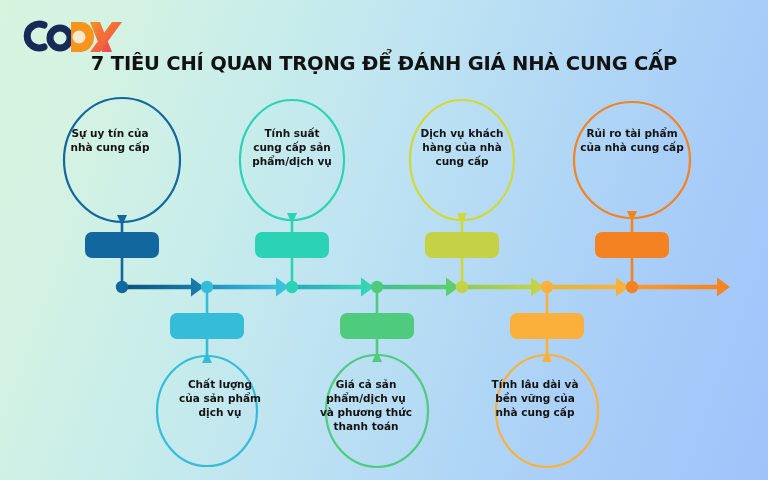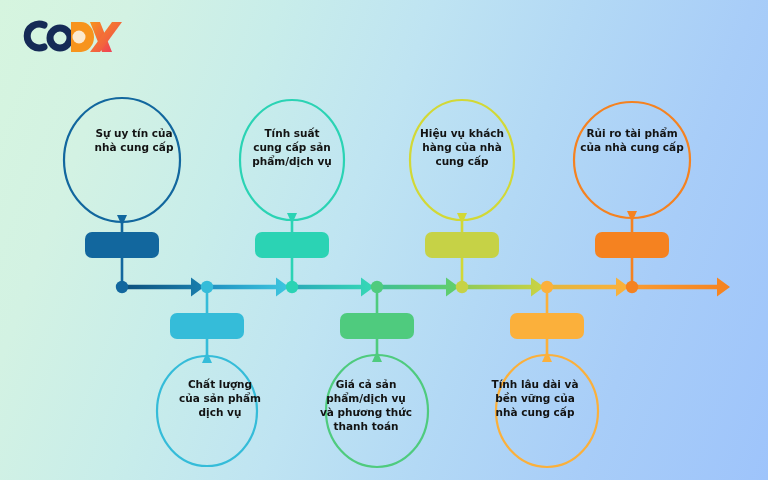--- a/index.html
+++ b/index.html
@@ -91,20 +91,21 @@
       </g>
       <g>
         <path d="M55 8 L65 8 A13 15 0 0 1 65 38 L55 38 Z" fill="#f7941d"></path>
         <circle cx="63" cy="23" r="6.5" fill="#fbe9cf"></circle>
         <path d="M74 8 L84 8 L96 38 L86 38 Z" fill="url(#gradX)"></path>
         <path d="M96 8 L106 8 L84 38 L74 38 Z" fill="url(#gradX)"></path>
       </g>
     </svg>
   </div>
 
+  <div id="title">7 TIÊU CHÍ QUAN TRỌNG ĐỂ ĐÁNH GIÁ NHÀ CUNG CẤP</div>
 
   <svg id="canvas" viewBox="0 0 768 480" xmlns="http://www.w3.org/2000/svg">
     <defs id="arrow-gradients">
         <linearGradient id="ag1" x1="0" y1="0" x2="1" y2="0">
           <stop offset="0%" stop-color="#0d4f7c"></stop>
           <stop offset="100%" stop-color="#1a7fae"></stop>
         </linearGradient>
         <linearGradient id="ag2" x1="0" y1="0" x2="1" y2="0">
           <stop offset="0%" stop-color="#1f8fc0"></stop>
           <stop offset="100%" stop-color="#3ec7e0"></stop>
@@ -185,33 +186,33 @@
         <circle cx="207" cy="287" r="6.2" fill="#35bcd9"></circle>
         <circle cx="292" cy="287" r="6.2" fill="#2bd3b4"></circle>
         <circle cx="377" cy="287" r="6.2" fill="#4fcb7e"></circle>
         <circle cx="462" cy="287" r="6.2" fill="#c6d246"></circle>
         <circle cx="547" cy="287" r="6.2" fill="#fbb03b"></circle>
         <circle cx="632" cy="287" r="6.2" fill="#f58220"></circle>
       </g>
   </svg>
 
   <div id="labels">
-      <div class="balloon-text" style="left: 68px; width: 132px; top: 126px;">Sự uy tín của
+      <div class="balloon-text" style="left: 44px; width: 132px; top: 126px;">Sự uy tín của
 nhà cung cấp</div>
       <div class="balloon-text" style="left: 162px; width: 116px; top: 377px;">Chất lượng
 của  sản phẩm
 dịch vụ</div>
       <div class="balloon-text" style="left: 232px; width: 120px; top: 126px;">Tính suất
 cung cấp sản
 phẩm/dịch vụ</div>
       <div class="balloon-text" style="left: 307px; width: 118px; top: 377px;">Giá cả sản
 phẩm/dịch vụ
 và phương thức
 thanh toán</div>
-      <div class="balloon-text" style="left: 402px; width: 120px; top: 126px;">Hiệu vụ khách
+      <div class="balloon-text" style="left: 402px; width: 120px; top: 126px;">Dịch vụ khách
 hàng của nhà
 cung cấp</div>
       <div class="balloon-text" style="left: 476px; width: 118px; top: 377px;">Tính lâu dài và
 bền vững của
 nhà cung cấp</div>
       <div class="balloon-text" style="left: 566px; width: 132px; top: 126px;">Rủi ro tài phẩm
 của nhà cung cấp</div>
     </div>
 
 </div>

